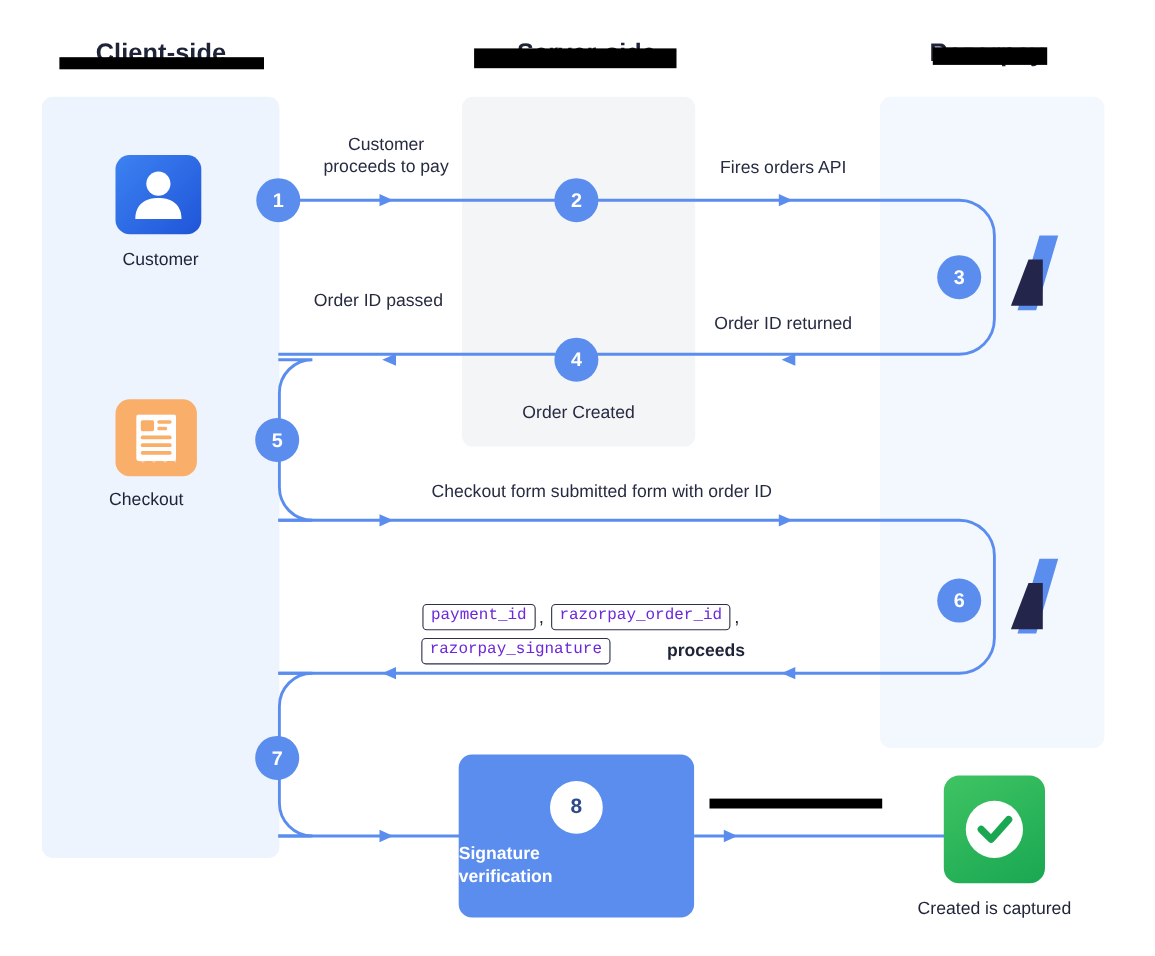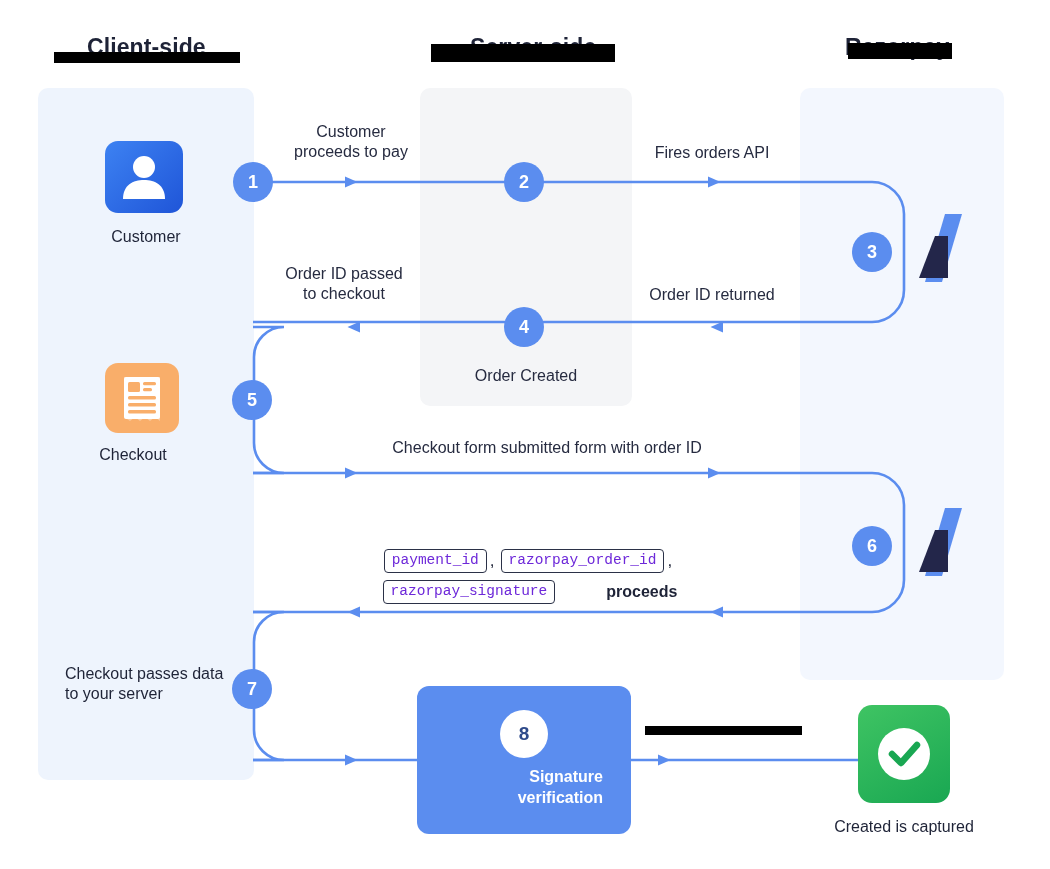--- a/index.html
+++ b/index.html
@@ -116,21 +116,21 @@
   .chip-comma { font-size: 17px; color: #1e2337; padding: 0 4px 0 1px; }
   .chip-word  { font-size: 16px; font-weight: 600; color: #1e2337; margin-left: 7px; }
 
   
   #box-signature {
     position: absolute; left: 417px; top: 686px; width: 214px; height: 148px;
     background: #5b8def; border-radius: 12px;
   }
   #box-signature-text {
     position: absolute; left: 417px; top: 766px; width: 186px;
-    text-align: right; color: #ffffff; font-size: 16px;
+    text-align: left; color: #ffffff; font-size: 16px;
     font-weight: 600; line-height: 21px;
   }
 
   
   .rzp-logo { position: absolute; width: 74px; height: 72px; }
 </style>
 </head>
 <body>
 
 <div id="stage">
@@ -210,30 +210,28 @@
 
   <svg class="rzp-logo" style="left:905px; top:212px;" viewBox="0 0 74 72">
     <path d="M40 2 L57 2 L37 70 L20 70 Z" fill="#5b8def"></path>
     <path d="M14 66 L30 24 L43 24 L43 66 Z" fill="#23264a"></path>
   </svg>
   <svg class="rzp-logo" style="left:905px; top:506px;" viewBox="0 0 74 72">
     <path d="M40 2 L57 2 L37 70 L20 70 Z" fill="#5b8def"></path>
     <path d="M14 66 L30 24 L43 24 L43 66 Z" fill="#23264a"></path>
   </svg>
 
-  <div id="note-left">Checkout passes data to your server</div>
 
   <div class="edge-label" id="lbl-proceed">
     <div>Customer</div>
     <div>proceeds to pay</div>
   </div>
   <div class="edge-label" id="lbl-fires">Fires orders API</div>
   <div class="edge-label" id="lbl-passed">
     <div>Order ID passed</div>
-    <div>to checkout</div>
   </div>
   <div class="edge-label" id="lbl-returned">Order ID returned</div>
   <div class="edge-label" id="lbl-created">Order Created</div>
   <div class="edge-label" id="lbl-submitted">Checkout form submitted form with order ID</div>
 
   <div class="chip-row" id="chips-1">
     <span class="code-chip">payment_id</span>
     <span class="chip-comma">,</span>
     <span class="code-chip">razorpay_order_id</span>
     <span class="chip-comma">,</span>

